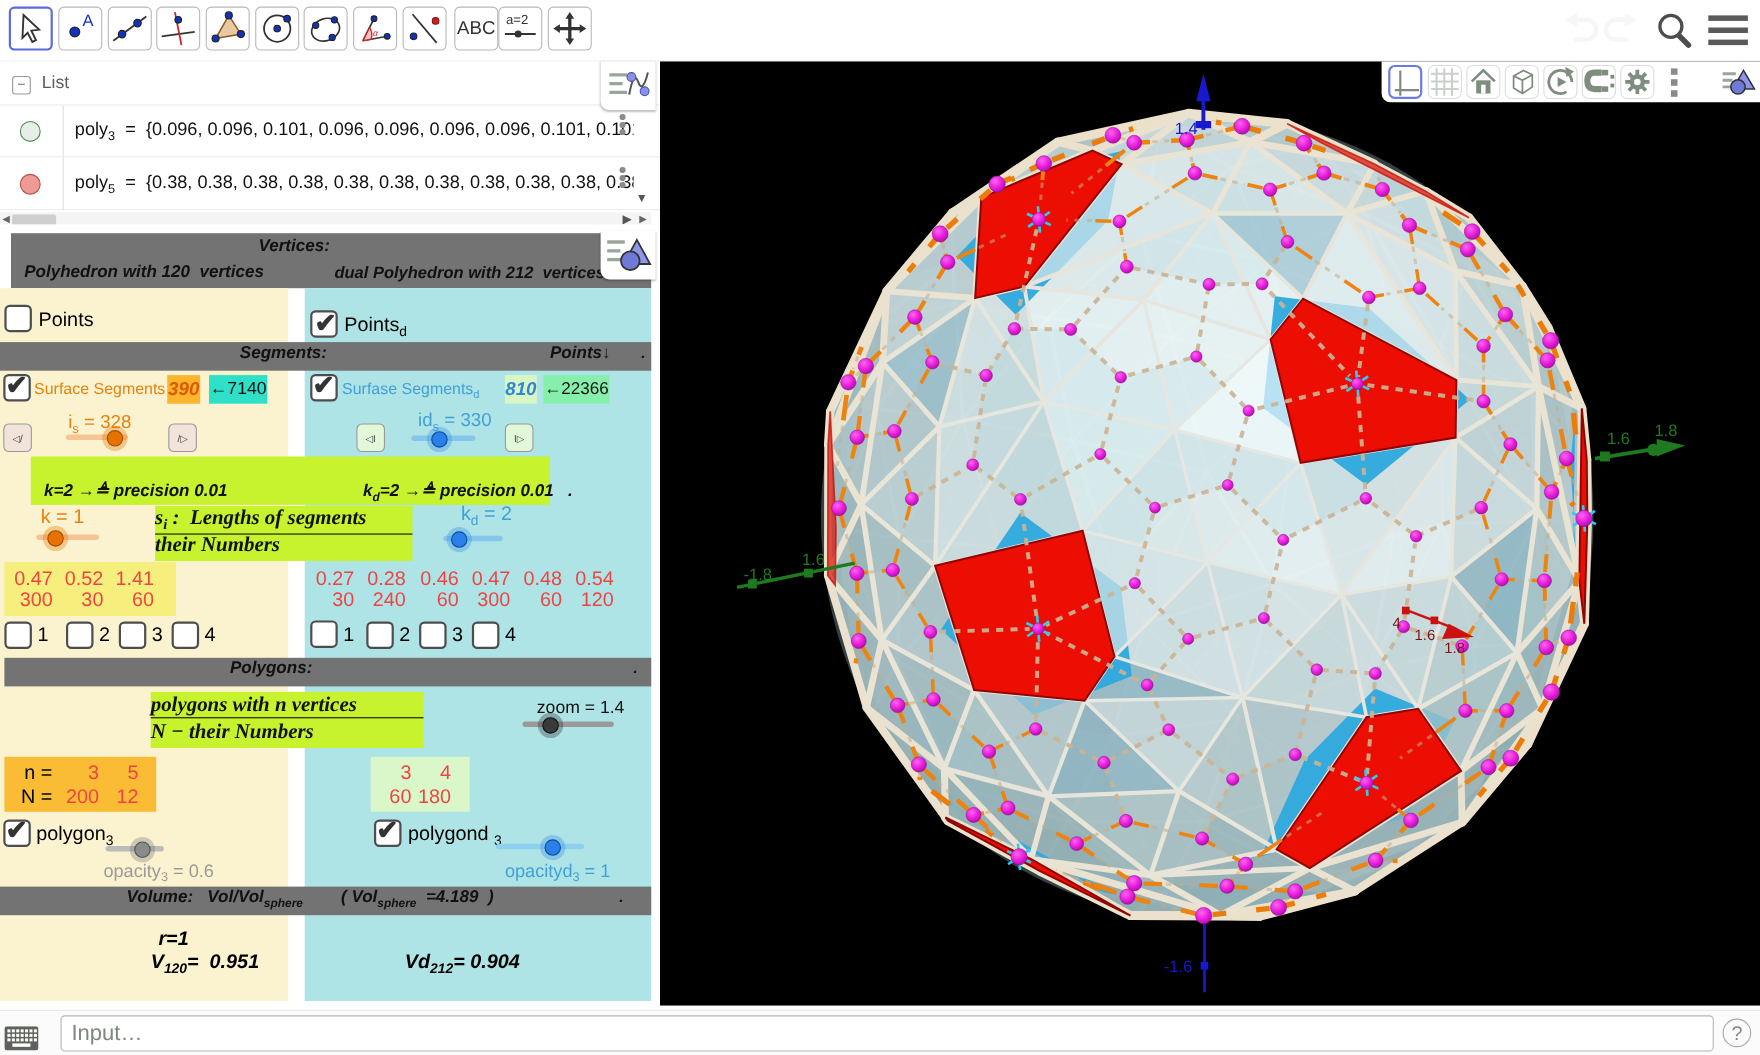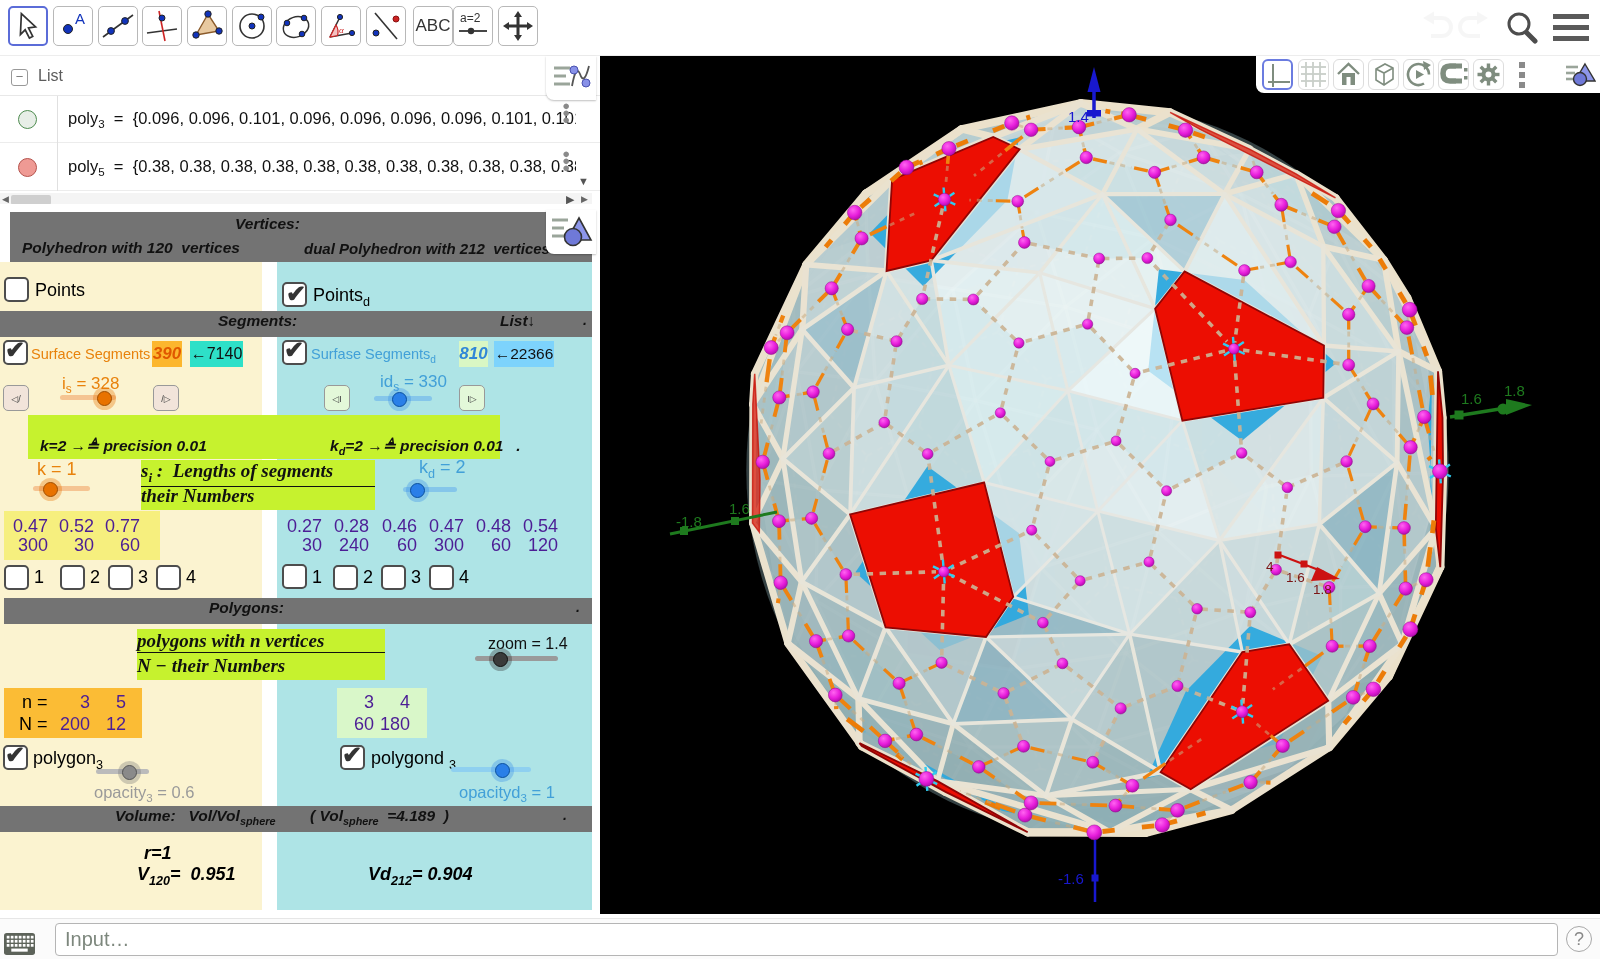--- a/index.html
+++ b/index.html
@@ -32,21 +32,21 @@
 .cyn{position:absolute;left:277px;width:315px;background:#aee4e6}
 .lav{position:absolute;background:#737373;font-weight:bold;font-style:italic;color:#111;font-size:15.5px;white-space:nowrap}
 .grn{position:absolute;background:#c6f22e;font-weight:bold;font-style:italic;color:#111;white-space:nowrap}
 .cb{position:absolute;width:25px;height:25px;background:#fff;border:2px solid #4d4d4d;border-radius:5px}
 .ck{position:absolute;left:2px;top:-4px;font-size:24px;font-weight:bold;color:#333}
 .badge{position:absolute;height:26px;font-weight:bold;font-style:italic;text-align:center;font-size:17px;line-height:26px}
 .sldbtn{position:absolute;width:26px;height:26px;border:1px solid #999;border-radius:5px;font-size:9px;color:#444;text-align:center;line-height:26px}
 .track{position:absolute;height:5px;border-radius:3px}
 .knob{position:absolute;width:15px;height:15px;border-radius:50%}
 .ring{position:absolute;width:23px;height:23px;border-radius:50%;opacity:.35}
-.num{position:absolute;font-size:18px;color:#4c1d95;text-align:right;width:44px}
+.num{position:absolute;font-size:18px;color:#ef4444;text-align:right;width:44px}
 .serifbox{font-family:"Liberation Serif",serif;font-weight:bold;font-style:italic;text-align:left}
 </style></head><body>
 <div id="page">
 
 <div id="toolbar">
   <div class="tbtn sel" style="left:8px">
         <svg class="ticon" width="38" height="38" viewBox="0 0 38 38">
           <path d="M12 6 L27 20 L19.5 21 L24 30 L20.5 31.8 L16 23 L11 28 Z" fill="#fff" stroke="#333" stroke-width="1.8"></path>
         </svg>
       </div>
@@ -1576,34 +1576,34 @@
 
   <div class="cb" style="left:4px;top:73px"></div>
   <div class="abs" style="left:35px;top:76px">Points</div>
   <div class="cb" style="left:282px;top:78px">
         <div class="ck">✔</div>
       </div>
   <div class="abs" style="left:313px;top:81px">Points<sub>d</sub></div>
 
   <div class="lav" style="left:0;top:107px;width:592px;height:26px">
     <div class="abs" style="left:218px;top:1px">Segments:</div>
-    <div class="abs" style="left:500px;top:1px">List↓</div>
+    <div class="abs" style="left:500px;top:1px">Points↓</div>
     <div class="abs" style="left:583px;top:1px;font-size:14px">.</div>
   </div>
 
   <div class="cb" style="left:3px;top:136px"></div>
       <div class="ck" style="left:5px;top:132px">✔</div>
   <div class="abs" style="left:31px;top:142px;color:#e8820c;font-size:14.5px">Surface Segments</div>
   <div class="badge" style="left:152px;top:137px;width:30px;background:#fcb62e;color:#e05800">390</div>
   <div class="badge" style="left:190px;top:137px;width:53px;background:#2ee0c8;color:#111;font-style:normal;font-weight:normal;font-size:16px">←7140</div>
   <div class="cb" style="left:282px;top:136px"></div>
       <div class="ck" style="left:284px;top:132px">✔</div>
   <div class="abs" style="left:311px;top:142px;color:#42a0d8;font-size:14.5px">Surfase Segments<sub>d</sub></div>
   <div class="badge" style="left:459px;top:137px;width:29px;background:#d9f7c4;color:#3087d8">810</div>
-  <div class="badge" style="left:494px;top:137px;width:60px;background:#7dd3fc;color:#111;font-style:normal;font-weight:normal;font-size:15.5px">←22366</div>
+  <div class="badge" style="left:494px;top:137px;width:60px;background:#86efac;color:#111;font-style:normal;font-weight:normal;font-size:15.5px">←22366</div>
 
   <div class="abs" style="left:62px;top:170px;color:#e8820c;font-size:17px">i<sub>s</sub> = 328</div>
   <div class="sldbtn" style="left:3px;top:181px;background:#f2e4da">◁/</div>
   <div class="track" style="left:60px;top:191px;width:56px;background:#f5c492"></div>
   <div class="ring" style="left:93px;top:183px;background:#e87200"></div>
   <div class="knob" style="left:97px;top:187px;background:#e87200;border:1px solid #a04e00"></div>
   <div class="sldbtn" style="left:153px;top:181px;background:#f2e4da">/▷</div>
   <div class="abs" style="left:380px;top:168px;color:#42a0d8;font-size:17px">id<sub>s</sub> = 330</div>
   <div class="sldbtn" style="left:324px;top:181px;background:#e3f8d9">◁I</div>
   <div class="track" style="left:374px;top:192px;width:58px;background:#85c6ea"></div>
@@ -1625,21 +1625,21 @@
     <div class="abs" style="left:0;top:25px;width:234px">their Numbers</div>
   </div>
   <div class="abs" style="left:419px;top:253px;color:#42a0d8">k<sub>d</sub> = 2</div>
   <div class="track" style="left:403px;top:283px;width:54px;background:#85c6ea"></div>
   <div class="ring" style="left:406px;top:275px;background:#3a8fe8"></div>
   <div class="knob" style="left:410px;top:279px;background:#2a7fe8;border:1px solid #0a4f9e"></div>
 
   <div class="abs" style="left:4px;top:307px;width:156px;height:49px;background:#f6ef7e"></div>
   <div class="num" style="left:4px;top:312px">0.47</div>
       <div class="num" style="left:50px;top:312px">0.52</div>
-      <div class="num" style="left:96px;top:312px">0.77</div>
+      <div class="num" style="left:96px;top:312px">1.41</div>
   <div class="num" style="left:4px;top:331px">300</div>
       <div class="num" style="left:50px;top:331px">30</div>
       <div class="num" style="left:96px;top:331px">60</div>
   <div class="num" style="left:278px;top:312px">0.27</div>
       <div class="num" style="left:325px;top:312px">0.28</div>
       <div class="num" style="left:373px;top:312px">0.46</div>
       <div class="num" style="left:420px;top:312px">0.47</div>
       <div class="num" style="left:467px;top:312px">0.48</div>
       <div class="num" style="left:514px;top:312px">0.54</div>
   <div class="num" style="left:278px;top:331px">30</div>

